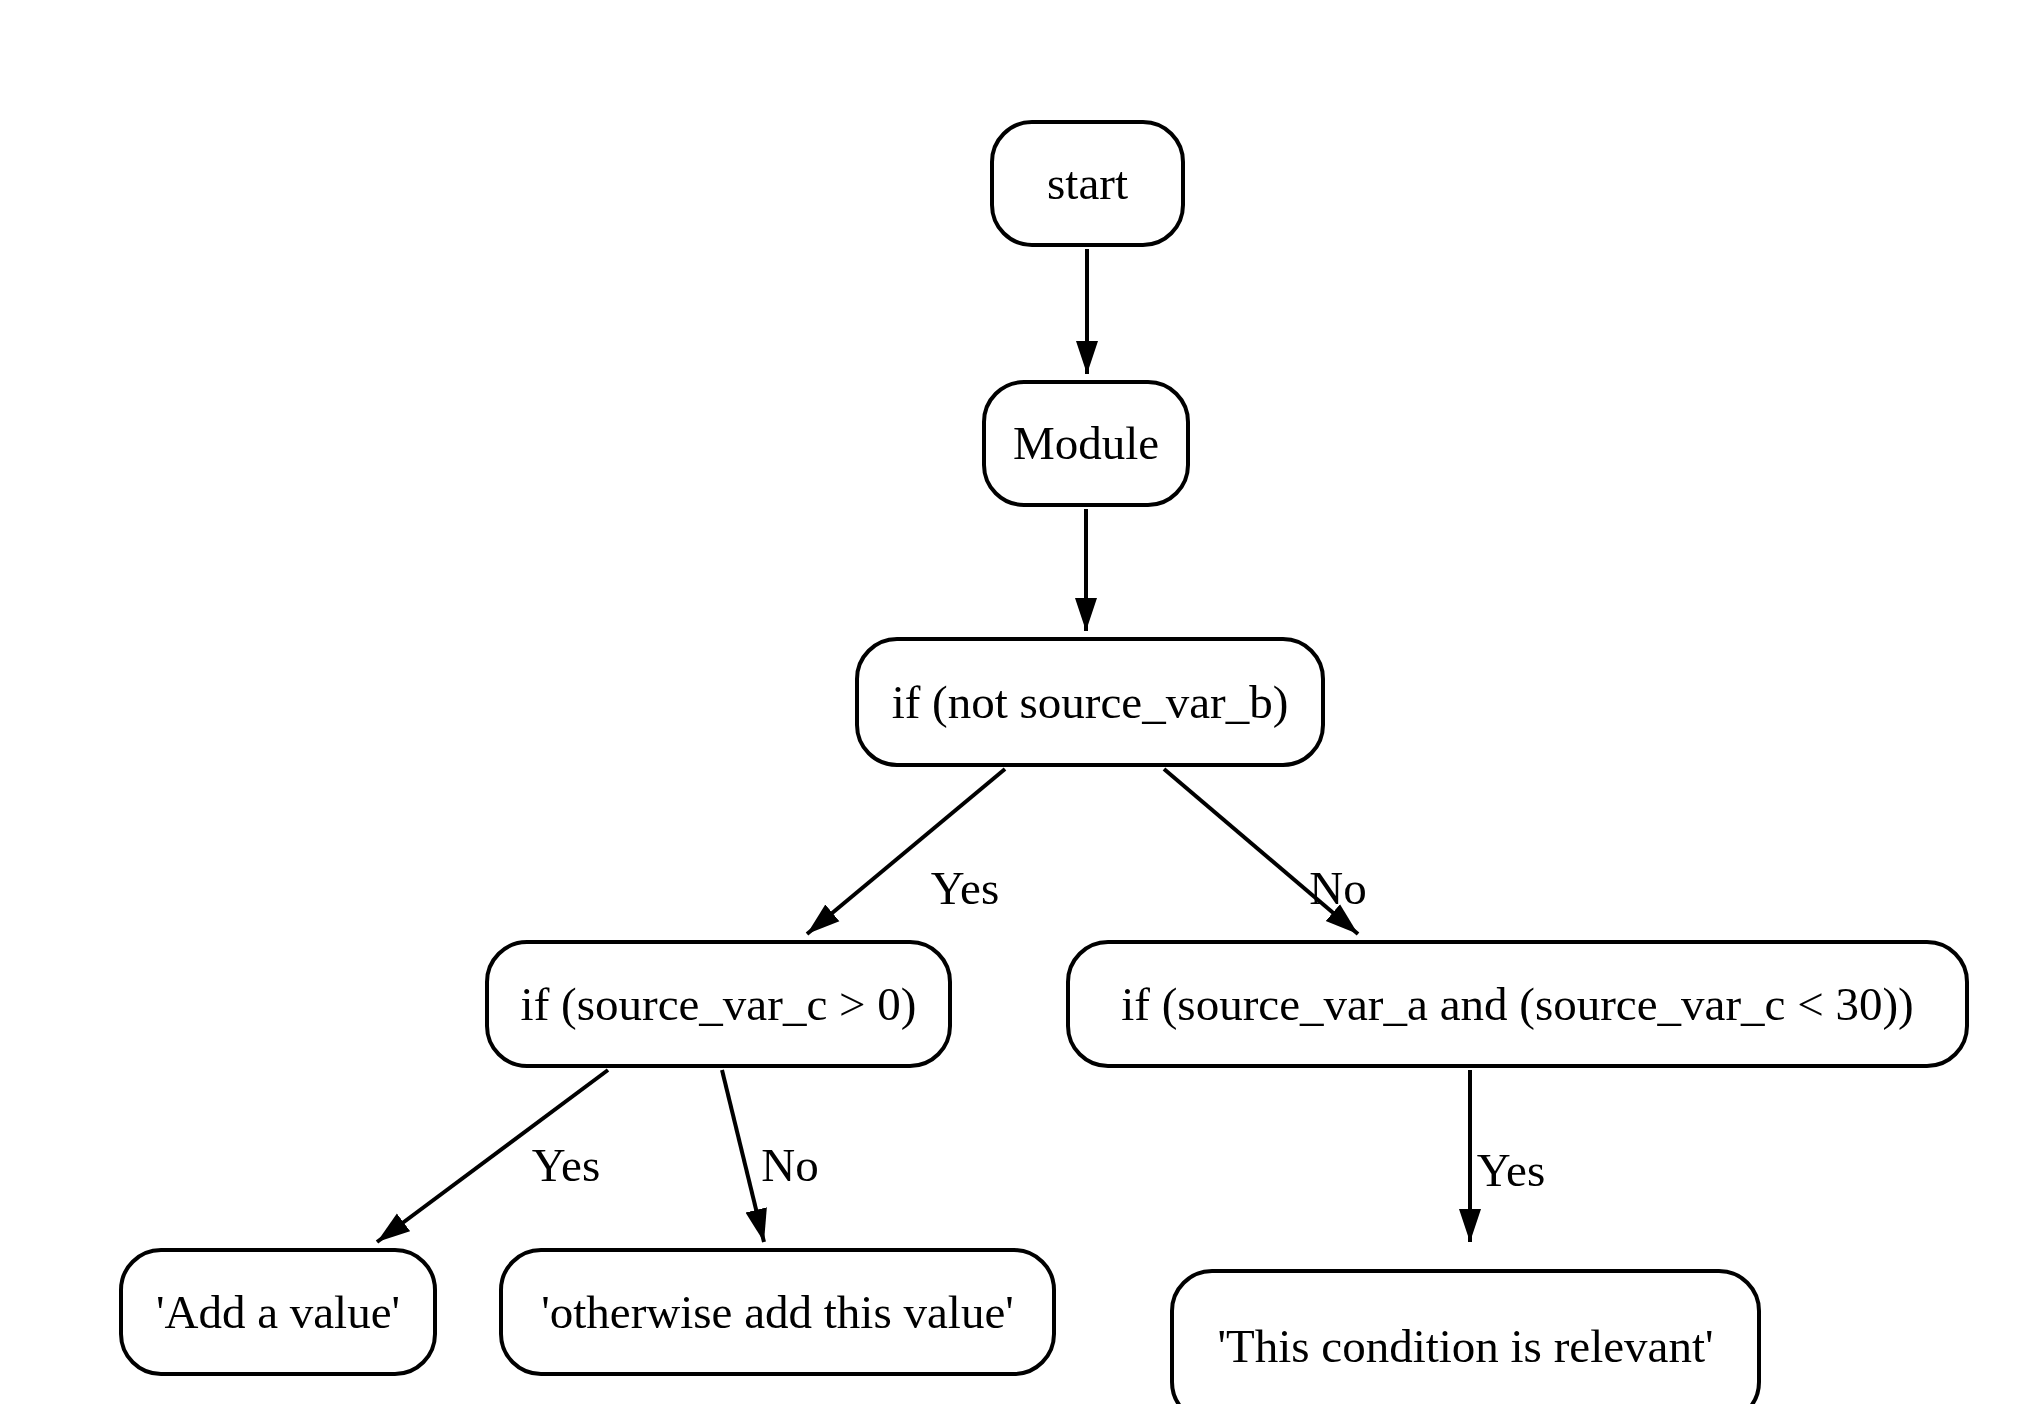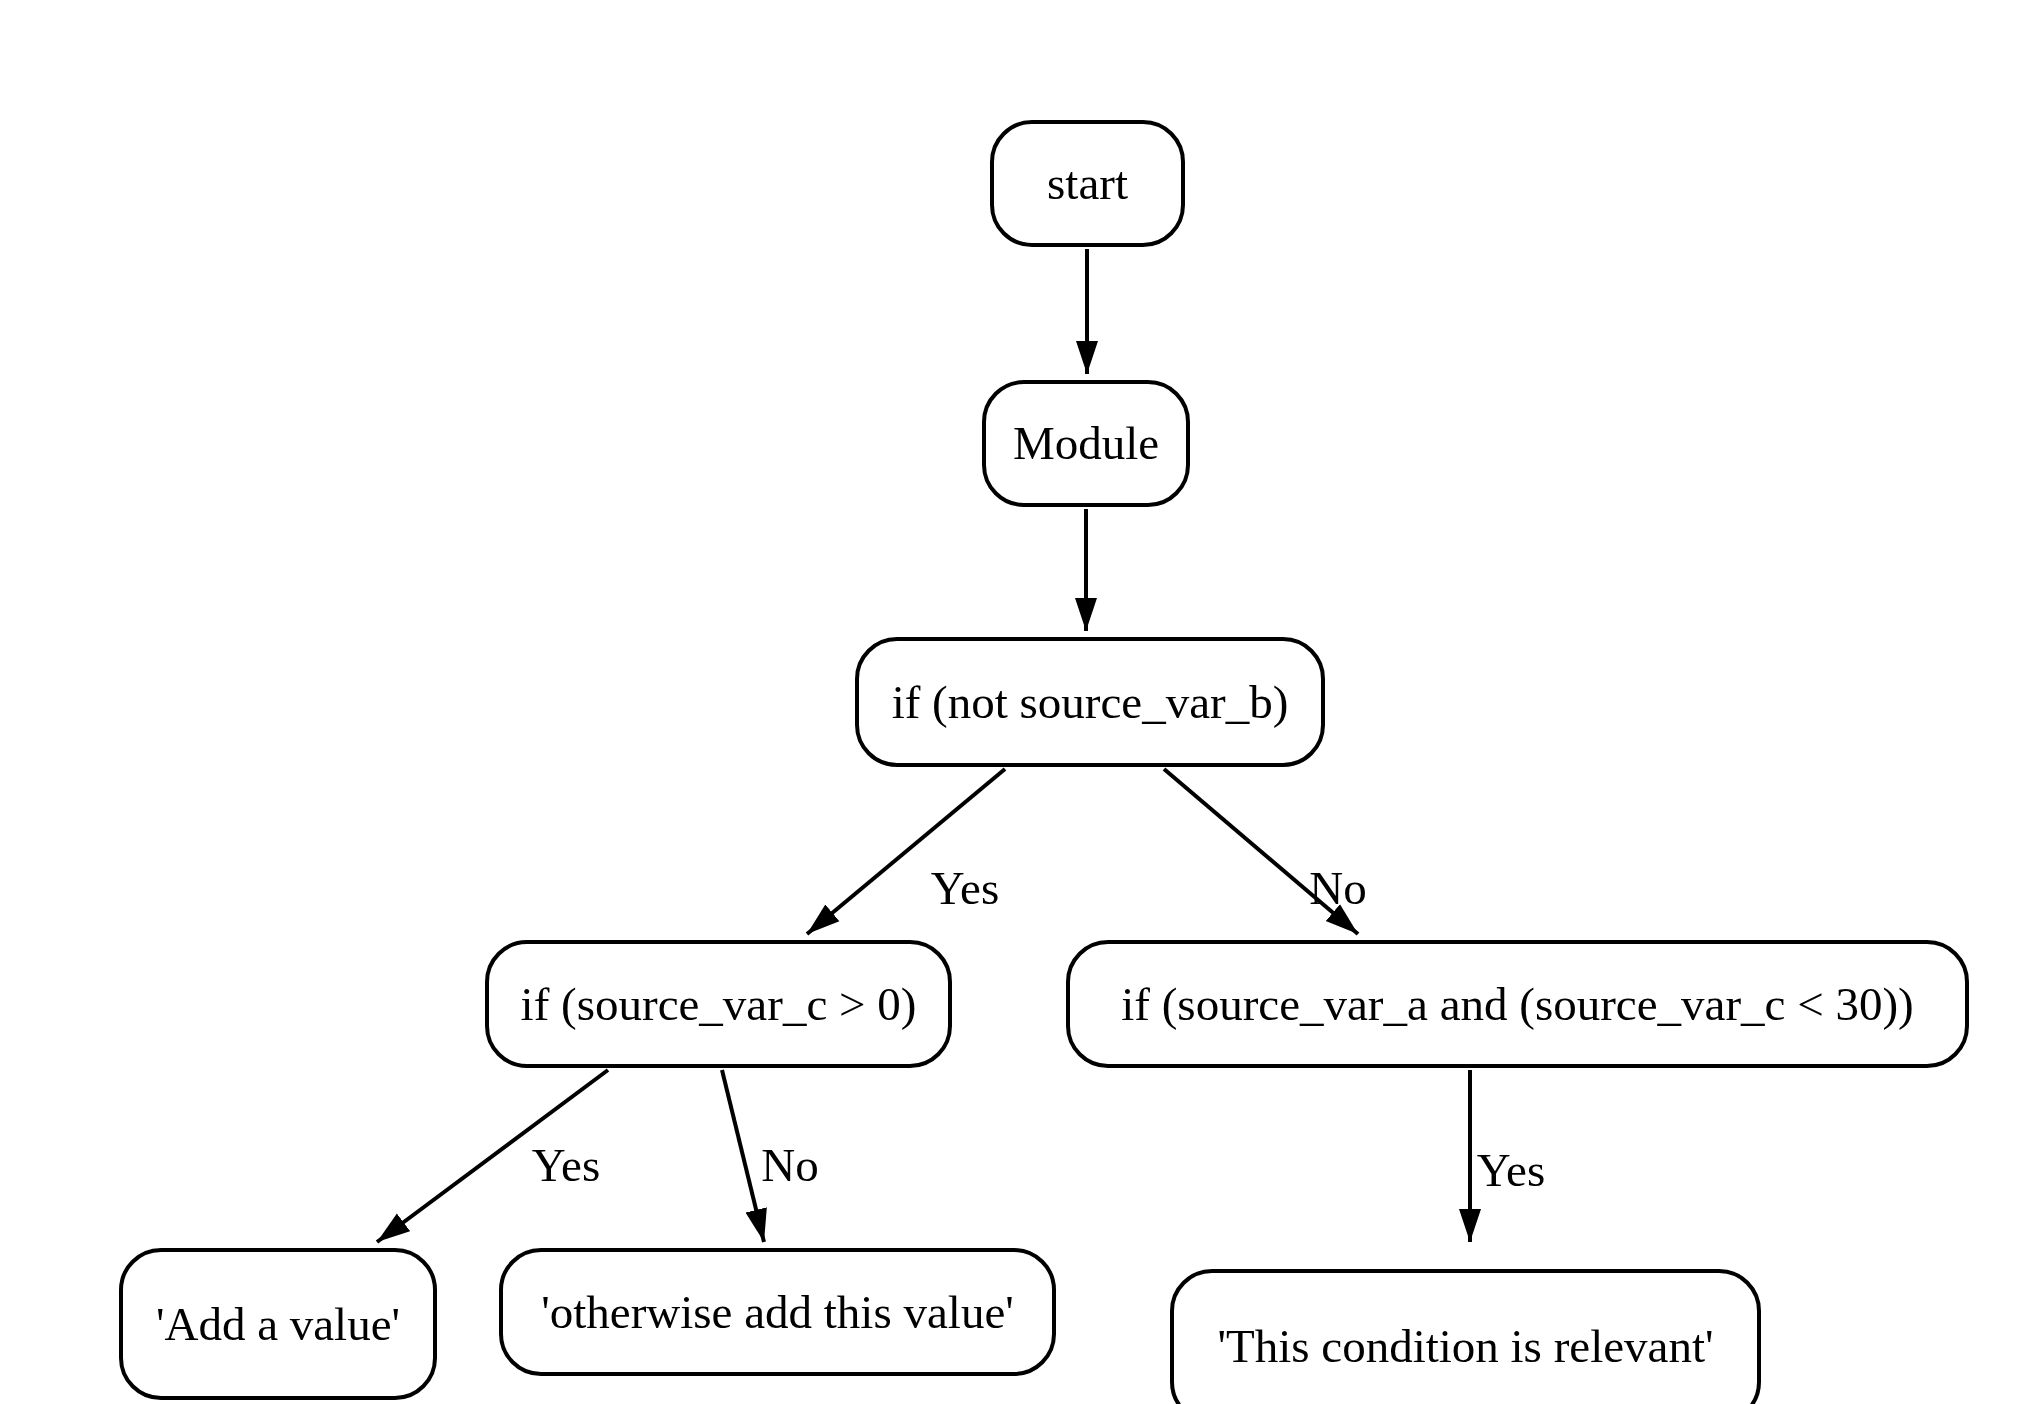--- a/index.html
+++ b/index.html
@@ -74,21 +74,21 @@
   <div class="node" style="left:990px; top:120px; width:195px; height:127px;">start</div>
 
   <div class="node" style="left:982px; top:380px; width:208px; height:127px;">Module</div>
 
   <div class="node" style="left:855px; top:637px; width:470px; height:130px;">if (not source_var_b)</div>
 
   <div class="node" style="left:485px; top:940px; width:467px; height:128px;">if (source_var_c &gt; 0)</div>
 
   <div class="node" style="left:1066px; top:940px; width:903px; height:128px;">if (source_var_a and (source_var_c &lt; 30))</div>
 
-  <div class="node" style="left:119px; top:1248px; width:318px; height:152px;">'Add a value'</div>
+  <div class="node" style="left:119px; top:1248px; width:318px; height:128px;">'Add a value'</div>
 
   <div class="node" style="left:499px; top:1248px; width:557px; height:128px;">'otherwise add this value'</div>
 
   <div class="node" style="left:1170px; top:1248px; width:591px; height:155px;margin-top:21px;">'This condition is relevant'</div>
 
   <div class="edge-label" style="left:965px; top:888px;">Yes</div>
 
   <div class="edge-label" style="left:1338px; top:888px;">No</div>
 
   <div class="edge-label" style="left:566px; top:1165px;">Yes</div>

